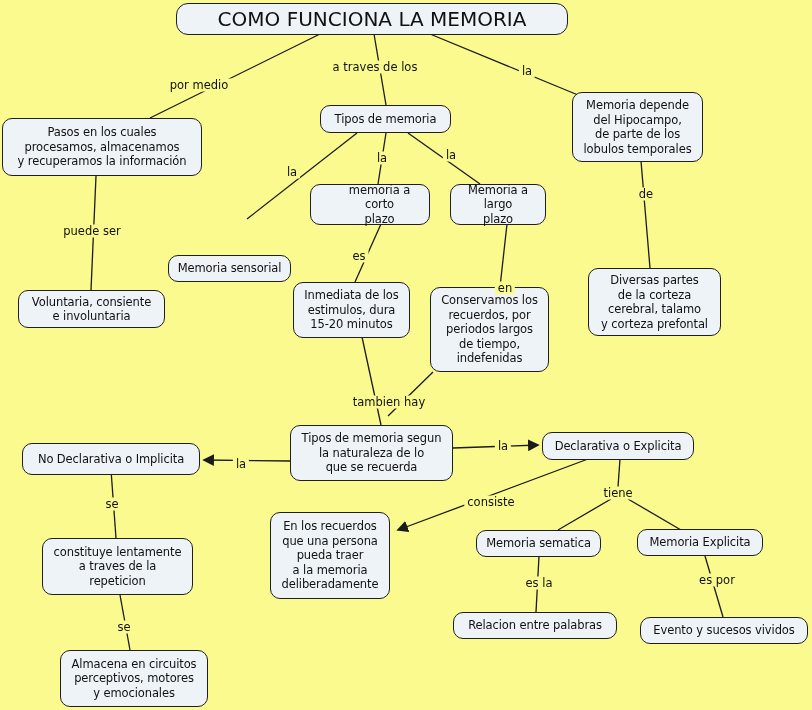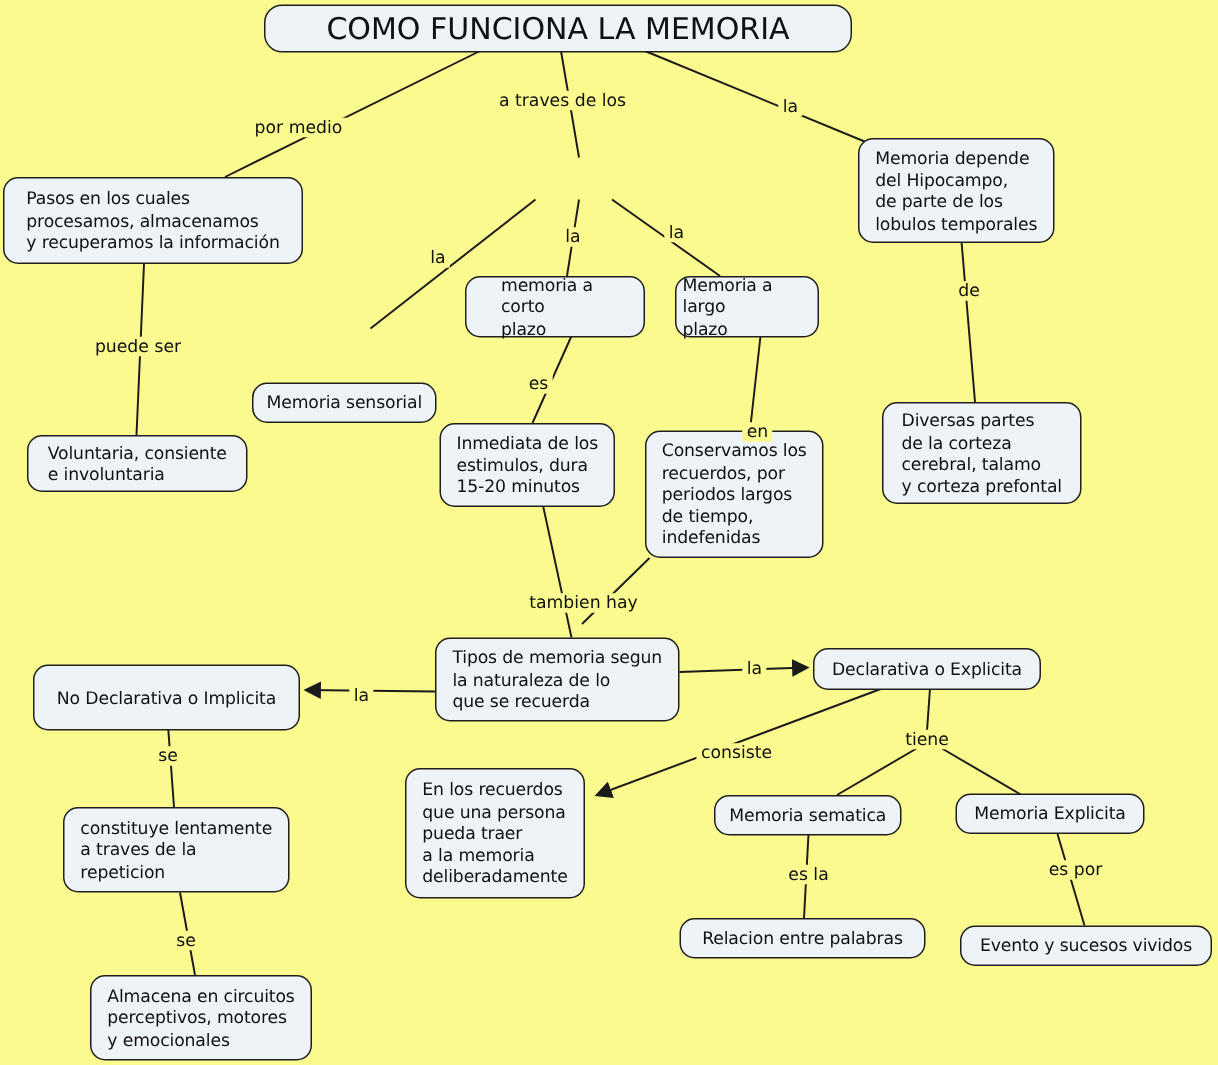--- a/index.html
+++ b/index.html
@@ -19,20 +19,21 @@
   .node {
     position: absolute;
     box-sizing: border-box;
     background: #EEF3F8;
     border: 1.4px solid #1F1F1F;
     border-radius: 10px;
     color: #111111;
     font-size: 11.5px;
     line-height: 14.5px;
     letter-spacing: -0.1px;
+    text-align: center;
     white-space: pre-line;
     display: flex;
     align-items: center;
     justify-content: center;
     padding: 2px 4px;
   }
   .node--title {
     font-size: 20px;
     line-height: 24px;
     border-radius: 12px;
@@ -85,20 +86,21 @@
       <line x1="705" y1="556" x2="723" y2="617"></line>
     </g>
   </svg>
 
   <div class="node node--title" style="left:176px; top:3px; width:392px; height:32px;">COMO FUNCIONA LA MEMORIA</div>
 
   <div class="node" style="left:2px; top:118px; width:200px; height:58px;">Pasos en los cuales
 procesamos, almacenamos
 y recuperamos la información</div>
 
+  <div class="node" style="left:320px; top:105px; width:131px; height:28px;">Tipos de memoria</div>
 
   <div class="node" style="left:572px; top:92px; width:131px; height:70px;">Memoria depende
 del Hipocampo,
 de parte de los
 lobulos temporales</div>
 
   <div class="node" style="left:168px; top:219px; width:123px; height:27px;margin-top:36px;">Memoria sensorial</div>
 
   <div class="node" style="left:310px; top:184px; width:120px; height:41px;padding-left:23px;">memoria a corto
 plazo</div>
@@ -121,21 +123,21 @@
 
   <div class="node" style="left:588px; top:268px; width:133px; height:68px;">Diversas partes
 de la corteza
 cerebral, talamo
 y corteza prefontal</div>
 
   <div class="node" style="left:290px; top:425px; width:163px; height:56px;">Tipos de memoria segun
 la naturaleza de lo
 que se recuerda</div>
 
-  <div class="node" style="left:22px; top:443px; width:178px; height:44px;">No Declarativa o Implicita</div>
+  <div class="node" style="left:22px; top:443px; width:178px; height:32px;">No Declarativa o Implicita</div>
 
   <div class="node" style="left:542px; top:432px; width:152px; height:28px;">Declarativa o Explicita</div>
 
   <div class="node" style="left:42px; top:538px; width:151px; height:57px;">constituye lentamente
 a traves de la
 repeticion</div>
 
   <div class="node" style="left:270px; top:512px; width:120px; height:87px;">En los recuerdos
 que una persona
 pueda traer

